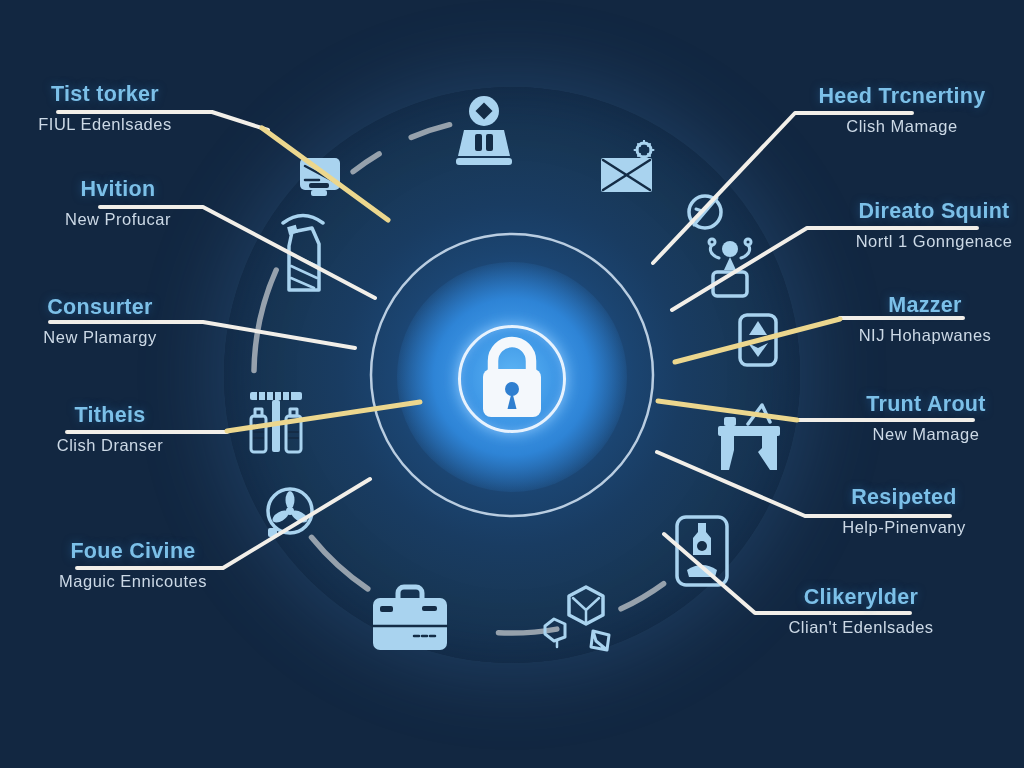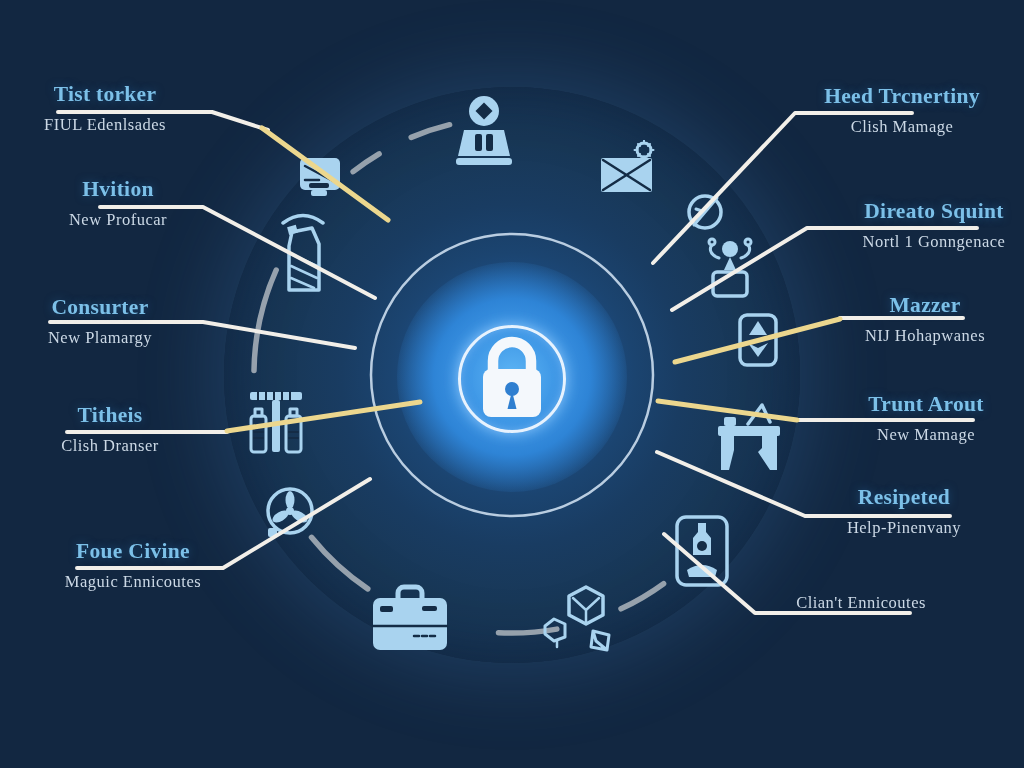--- a/index.html
+++ b/index.html
@@ -10,21 +10,21 @@
   *{margin:0;padding:0;box-sizing:border-box;}
   html,body{width:1024px;height:768px;overflow:hidden;}
   body{
     font-family:"Liberation Sans",sans-serif;
     background:
       radial-gradient(700px 620px at 50% 49%, rgba(60,110,170,.30) 0%, rgba(60,110,170,.10) 55%, rgba(0,0,0,0) 72%),
       linear-gradient(180deg,#0a1624 0%, #102137 6%, #122741 50%, #13294а 0, #122a45 92%, #0a1725 100%);
     background-color:#122741;
     position:relative;
   }
-  .stage{position:absolute;inset:0;font-family:Liberation Serif, serif;}
+  .stage{position:absolute;inset:0;}
   
   .disc{
     position:absolute;left:224px;top:87px;width:576px;height:576px;border-radius:50%;
     background:radial-gradient(circle at 50% 50%,
       #3c91dd 0%, #2a72bd 10%, #1f5a9a 15%, #1d4d83 21%,
       #1b4470 30%, #193c62 42%, #183756 58%, #163152 76%, #152d49 100%);
     box-shadow:0 0 70px 18px rgba(70,130,195,.22), inset 0 0 60px rgba(10,25,45,.5);
   }
   .core-glow{
     position:absolute;left:397px;top:262px;width:230px;height:230px;border-radius:50%;
@@ -240,16 +240,17 @@
   </div>
   <div class="label" style="left:926px;top:392px">
     <div class="t">Trunt Arout</div>
     <div class="s">New Mamage</div>
   </div>
   <div class="label" style="left:904px;top:485px">
     <div class="t">Resipeted</div>
     <div class="s">Help-Pinenvany</div>
   </div>
   <div class="label" style="left:861px;top:585px">
-    <div class="s">Clian't Ennicoutes</div>
+    <div class="t">Clikerylder</div>
+    <div class="s">Clian't Edenlsades</div>
   </div>
 
 </div>
 
 </body></html>

